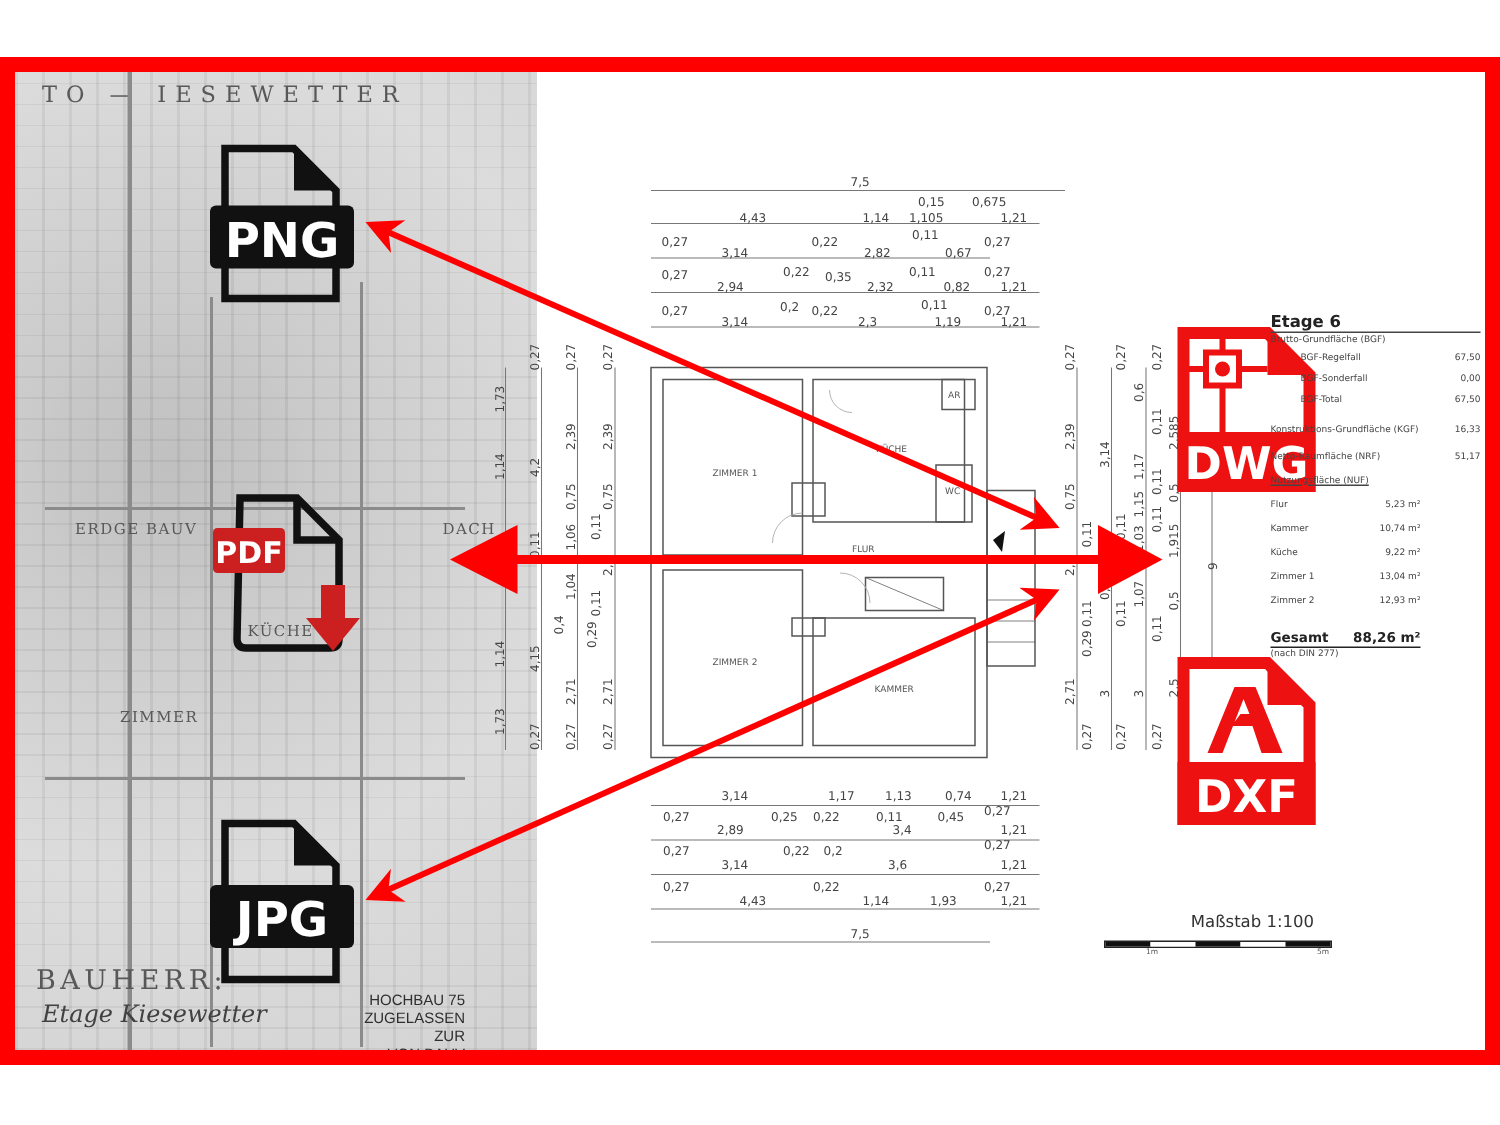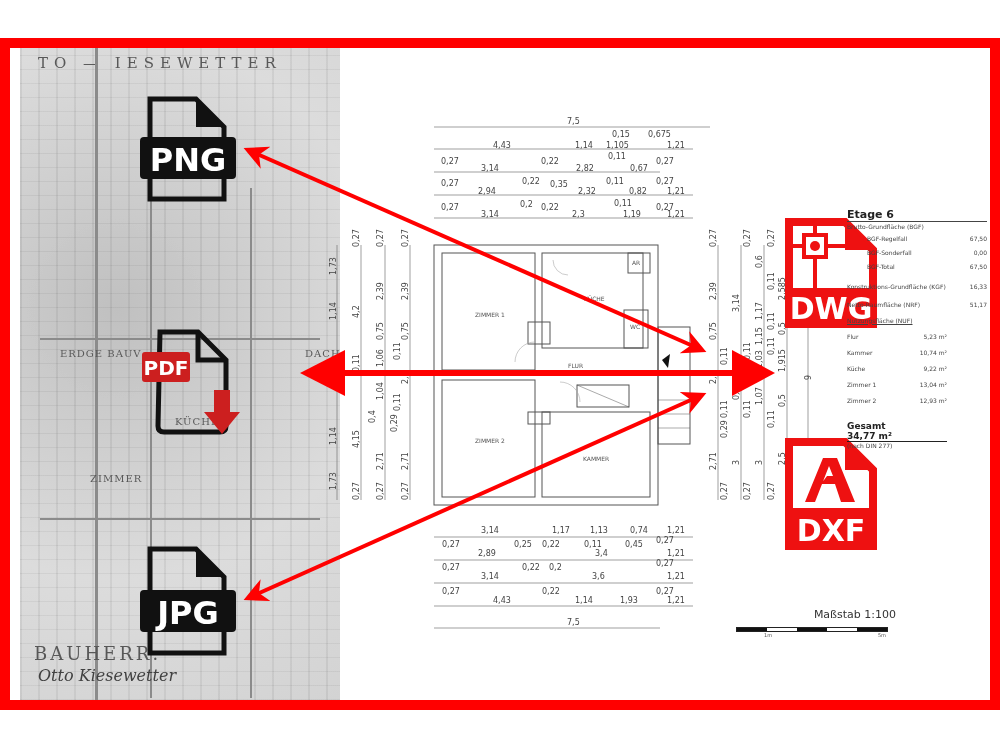--- a/index.html
+++ b/index.html
@@ -1,37 +1,37 @@
 <!DOCTYPE html>
 <html><head>
 <meta charset="utf-8">
 <style>
   html, body { margin:0; padding:0; background:#ffffff; }
   body { width:1000px; height:750px; position:relative; overflow:hidden; font-family:"Liberation Sans", sans-serif; }
   .frame { position:absolute; left:0; top:38px; width:1000px; height:672px; box-sizing:border-box; border:10px solid #ff0000; background:#fff; overflow:hidden; }
-  .scan { position:absolute; left:0; top:0; width:320px; height:652px; background:
+  .scan { position:absolute; left:0; top:0; width:348px; height:652px; background:
       repeating-linear-gradient(90deg, rgba(0,0,0,0.06) 0 2px, transparent 2px 18px),
       repeating-linear-gradient(0deg, rgba(0,0,0,0.05) 0 1px, transparent 1px 14px),
       radial-gradient(circle at 30% 40%, #bdbdbd, #d8d8d8 60%, #cfcfcf);
-      filter: contrast(1.05); margin-left: 10px; }
+      filter: contrast(1.05); }
   .scan-text { position:absolute; color:#5a5a5a; font-family:"DejaVu Serif", serif; letter-spacing:6px; font-size:15px; }
   .scan-small { position:absolute; color:#333; font-family:"Liberation Sans", sans-serif; font-size:10px; line-height:12px; text-align:right; }
   .scan-hand { position:absolute; color:#444; font-family:"DejaVu Serif", serif; font-style:italic; font-size:16px; }
   .scan-line { position:absolute; background:#8a8a8a; }
   .drawing { position:absolute; left:0; top:0; width:980px; height:652px; }
   .dim { font-family:"DejaVu Sans", sans-serif; font-size:8px; fill:#444; }
   .room { font-family:"DejaVu Sans", sans-serif; font-size:6px; fill:#555; }
   .info { position:absolute; left:847px; top:168px; width:140px; font-family:"DejaVu Sans", sans-serif; color:#444; }
   .info .title { font-size:11px; font-weight:bold; color:#222; }
   .info .row { display:flex; justify-content:space-between; font-size:6px; height:14px; align-items:center; white-space:nowrap; }
   .info .u { text-decoration:underline; }
   .info .total { font-size:9px; font-weight:bold; color:#222; border-bottom:1px solid #222; display:flex; justify-content:space-between; width:100px; margin-top:10px; }
   .info .sub { font-size:6px; }
   .scale { position:absolute; left:730px; top:568px; width:160px; font-family:"DejaVu Sans", sans-serif; }
-  .scale .lbl { text-align:right; font-size:11px; color:#333; margin-right:0; }
+  .scale .lbl { text-align:right; font-size:11px; color:#333; margin-right:20px; }
   .scale .bar { display:flex; margin-top:6px; height:3px; border:1px solid #222; width:150px; }
   .scale .bar div { flex:1; }
   .scale .ticks { display:flex; justify-content:space-between; font-size:5px; color:#555; width:150px; padding-left:28px; box-sizing:border-box; }
   .ficon { position:absolute; }
 </style>
 </head>
 <body>
 
 <div class="frame">
 
@@ -40,21 +40,26 @@
     <div class="scan-line" style="left:75px;top:0;width:3px;height:652px;"></div>
     <div class="scan-line" style="left:20px;top:290px;width:280px;height:2px;"></div>
     <div class="scan-line" style="left:130px;top:150px;width:2px;height:500px;"></div>
     <div class="scan-line" style="left:230px;top:140px;width:2px;height:510px;"></div>
     <div class="scan-line" style="left:20px;top:470px;width:280px;height:2px;"></div>
     <div class="scan-text" style="left:40px;top:300px;font-size:10px;letter-spacing:1px;">ERDGE BAUV</div>
     <div class="scan-text" style="left:155px;top:368px;font-size:10px;letter-spacing:1px;">KÜCHE</div>
     <div class="scan-text" style="left:70px;top:425px;font-size:10px;letter-spacing:1px;">ZIMMER</div>
     <div class="scan-text" style="left:285px;top:300px;font-size:10px;letter-spacing:1px;">DACH</div>
     <div class="scan-text" style="left:14px;top:595px;font-size:18px;letter-spacing:3px;">BAUHERR:</div>
-    <div class="scan-hand" style="left:18px;top:618px;">Otto Kiesewetter</div>
+    <div class="scan-hand" style="left:18px;top:618px;">Etage Kiesewetter</div>
+    <div class="scan-small" style="left:210px;top:614px;width:90px;">
+      <div>HOCHBAU 75</div>
+      <div>ZUGELASSEN ZUR</div>
+      <div>VON BAUV</div>
+    </div>
   </div>
 
   <svg class="drawing" viewBox="10 48 980 652" width="980" height="652">
     <defs>
       <marker id="ah" viewBox="0 0 10 10" refX="8" refY="5" markerWidth="6" markerHeight="6" orient="auto-start-reverse">
         <path d="M0,0 L10,5 L0,10 L3,5 Z" fill="#ff0000"></path>
       </marker>
     </defs>
 
     <g stroke="#777" stroke-width="0.7">
@@ -337,23 +342,23 @@
         <span>9,22 m²</span>
       </div>
     <div class="row" style="width:100px;margin-top:2px;">
         <span>Zimmer 1</span>
         <span>13,04 m²</span>
       </div>
     <div class="row" style="width:100px;margin-top:2px;">
         <span>Zimmer 2</span>
         <span>12,93 m²</span>
       </div>
-    <div class="total" style="margin-top:14px;flex-direction:column;">
+    <div class="total" style="margin-top:14px;">
         <span>Gesamt</span>
-        <span>34,77 m²</span>
+        <span>88,26 m²</span>
       </div>
     <div class="sub">(nach DIN 277)</div>
   </div>
 
   <div class="scale" style="top:560px;left:726px;">
     <div class="lbl">Maßstab 1:100</div>
     <div class="bar">
       <div style="background:#111;"></div>
         <div style="background:#fff;"></div>
         <div style="background:#111;"></div>

